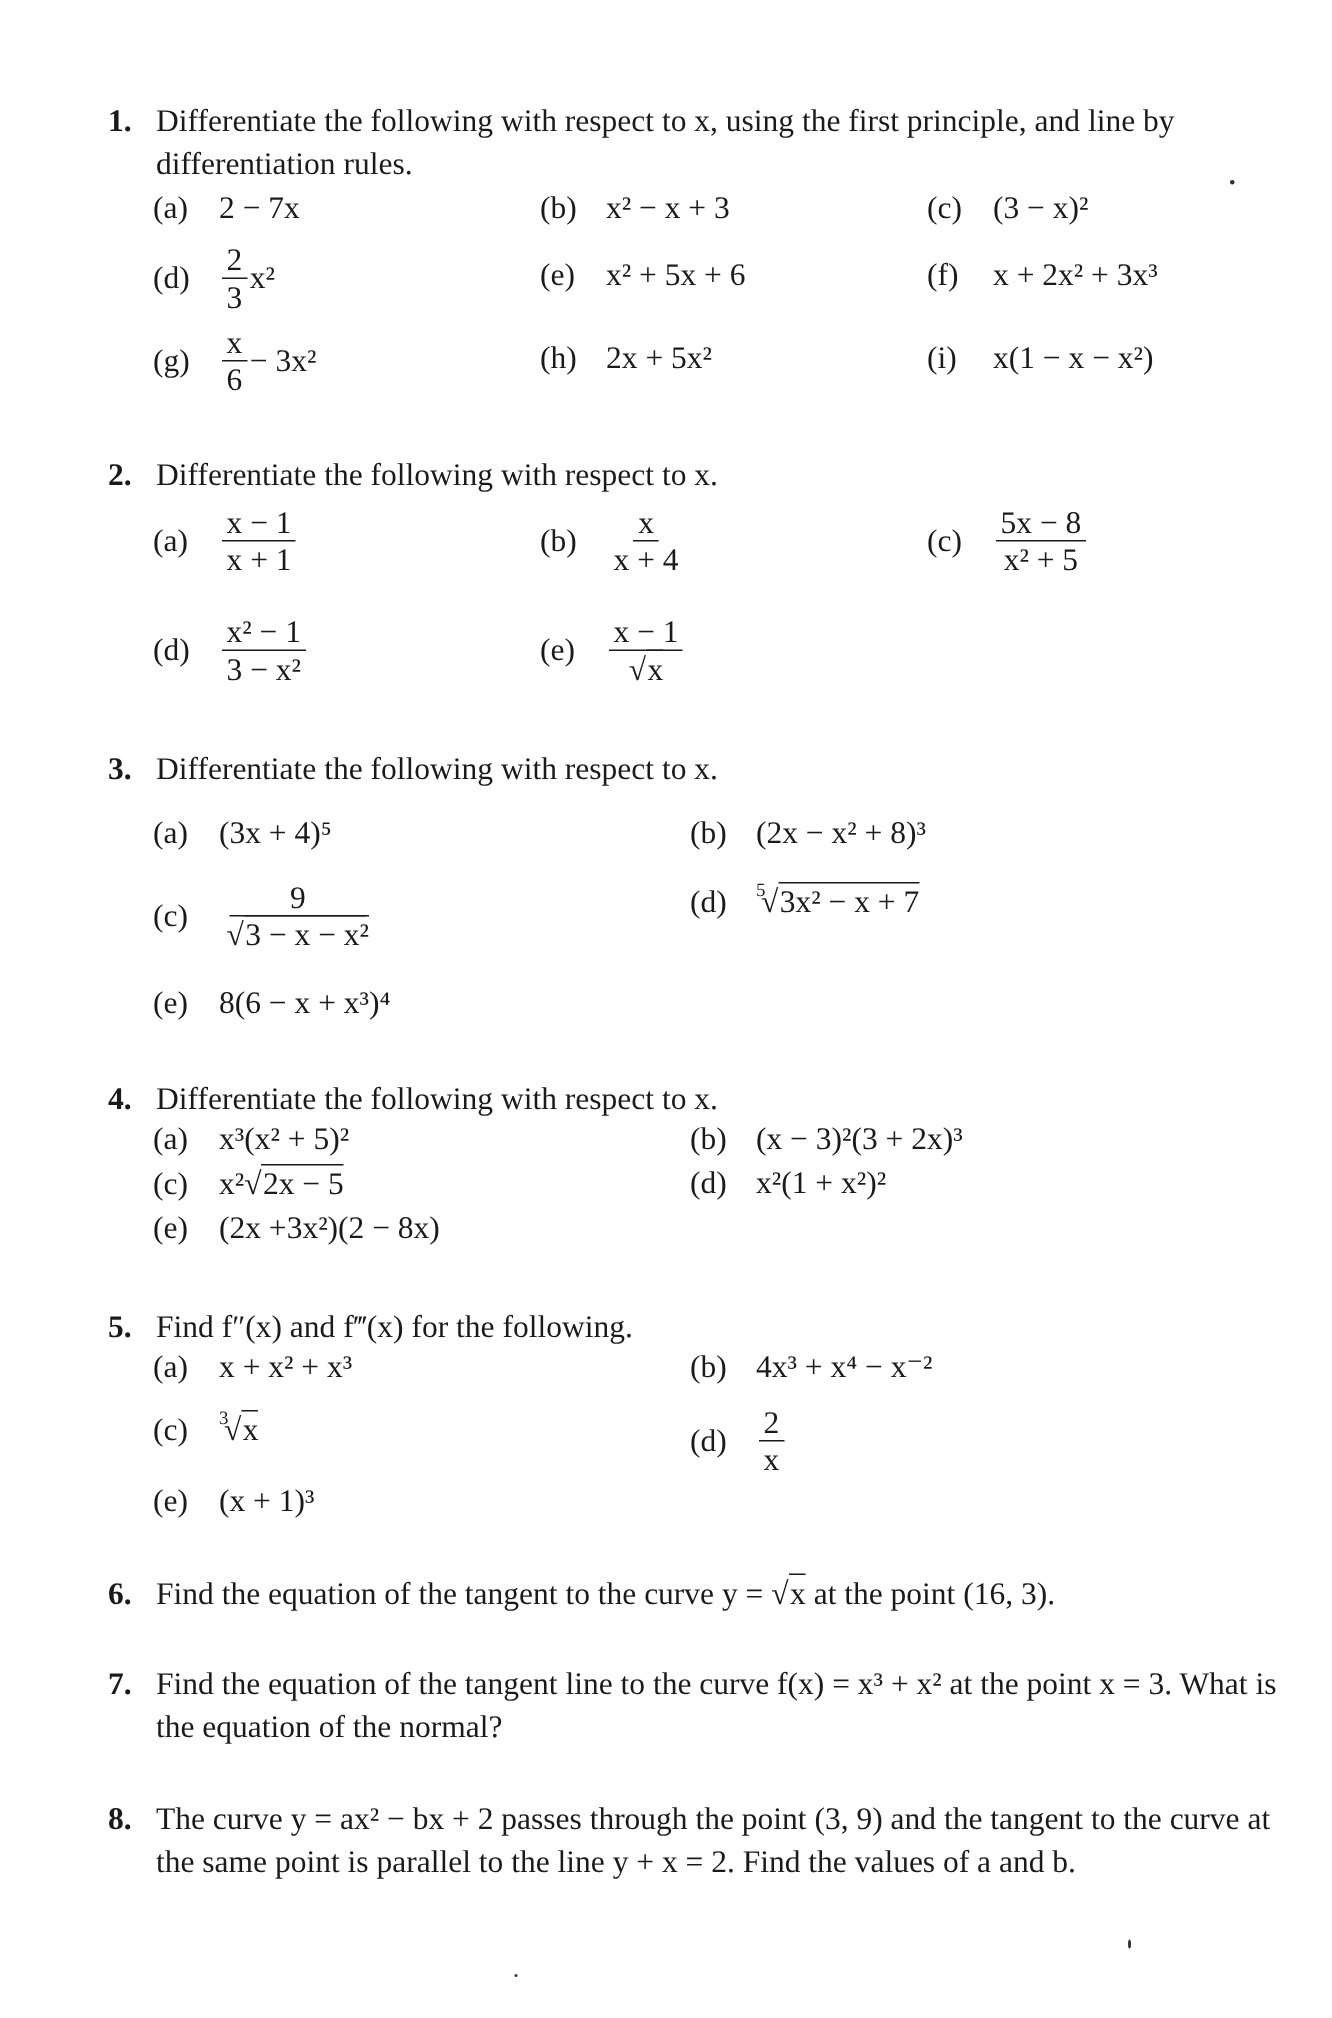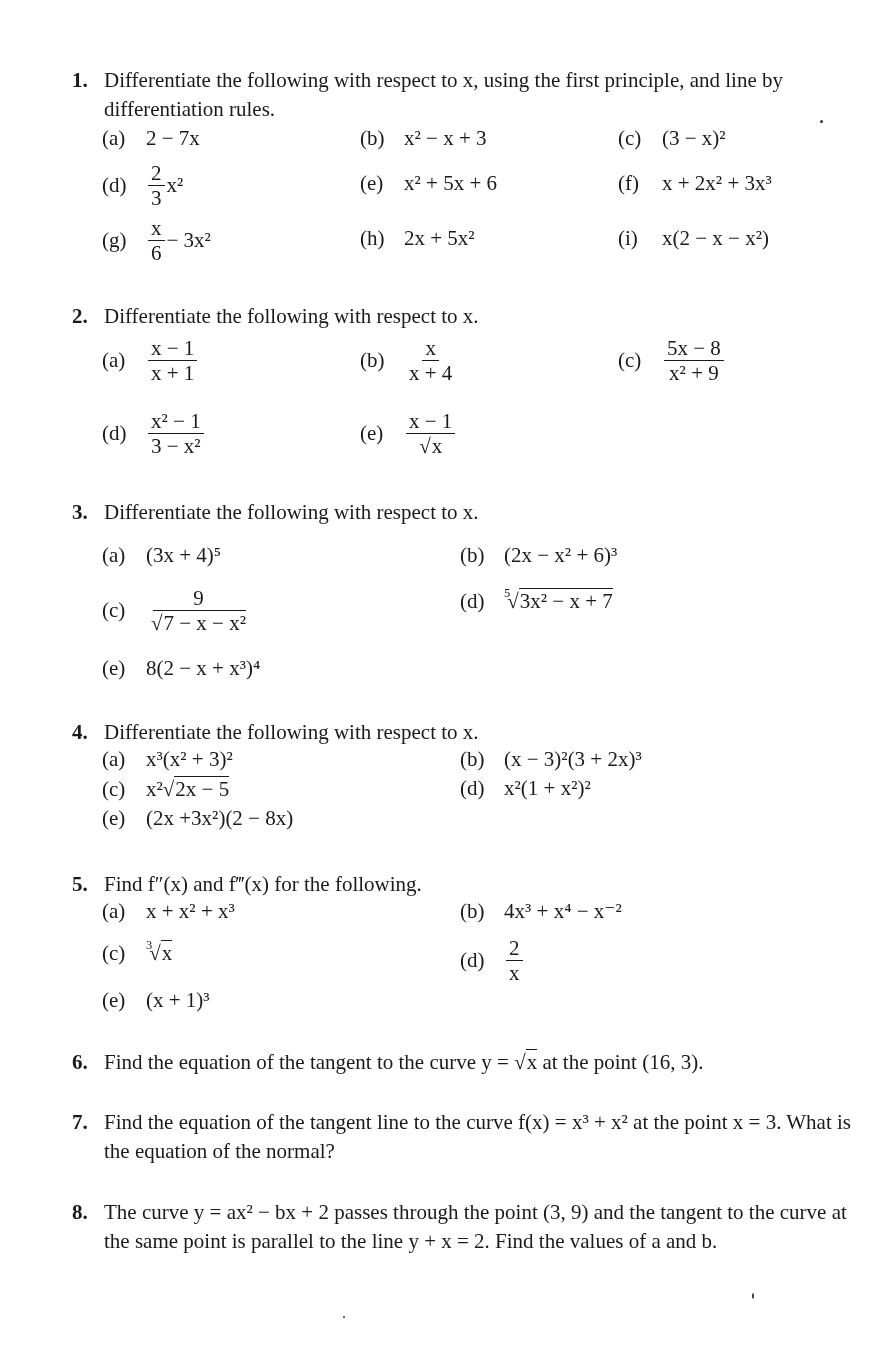--- a/index.html
+++ b/index.html
@@ -71,21 +71,21 @@
           <span class="den">6</span>
         </span>
         <span>− 3x²</span>
       </div>
     <div class="item" style="left:258px; top:10px;">
         <span class="lbl">(h)</span>
         <span class="expr">2x + 5x²</span>
       </div>
     <div class="item" style="left:516px; top:10px;">
         <span class="lbl">(i)</span>
-        <span class="expr">x(2 − x − x²)</span>
+        <span class="expr">x(1 − x − x²)</span>
       </div>
   </div>
 </div>
 
 <div class="q" style="top:302px;">
   <div class="qhead">
     <span class="qnum">2.</span>
     <span class="qtext">Differentiate the following with respect to x.</span>
   </div>
   <div class="row" style="top:34px;">
@@ -100,21 +100,21 @@
         <span class="lbl">(b)</span>
         <span class="frac">
           <span class="num">x</span>
           <span class="den">x + 4</span>
         </span>
       </div>
     <div class="item" style="left:516px;">
         <span class="lbl">(c)</span>
         <span class="frac">
           <span class="num">5x − 8</span>
-          <span class="den">x² + 9</span>
+          <span class="den">x² + 5</span>
         </span>
       </div>
   </div>
   <div class="row" style="top:107px;">
     <div class="item" style="left:0;">
         <span class="lbl">(d)</span>
         <span class="frac">
           <span class="num">x² − 1</span>
           <span class="den">3 − x²</span>
         </span>
@@ -134,50 +134,50 @@
     <span class="qnum">3.</span>
     <span class="qtext">Differentiate the following with respect to x.</span>
   </div>
   <div class="row" style="top:45px;">
     <div class="item" style="left:0;">
         <span class="lbl">(a)</span>
         <span class="expr">(3x + 4)⁵</span>
       </div>
     <div class="item" style="left:358px;">
         <span class="lbl">(b)</span>
-        <span class="expr">(2x − x² + 6)³</span>
+        <span class="expr">(2x − x² + 8)³</span>
       </div>
   </div>
   <div class="row" style="top:88px;">
     <div class="item" style="left:0;">
         <span class="lbl">(c)</span>
         <span class="frac">
           <span class="num" style="padding:0 40px;">9</span>
-          <span class="den">√<span class="rad">7 − x − x²</span></span>
+          <span class="den">√<span class="rad">3 − x − x²</span></span>
         </span>
       </div>
     <div class="item" style="left:358px; top:2px;"><span class="lbl">(d)</span><span class="idx">5</span>√<span class="rad">3x² − x + 7</span></div>
   </div>
   <div class="row" style="top:158px;">
     <div class="item" style="left:0;">
         <span class="lbl">(e)</span>
-        <span class="expr">8(2 − x + x³)⁴</span>
+        <span class="expr">8(6 − x + x³)⁴</span>
       </div>
   </div>
 </div>
 
 <div class="q" style="top:718px;">
   <div class="qhead">
     <span class="qnum">4.</span>
     <span class="qtext">Differentiate the following with respect to x.</span>
   </div>
   <div class="row" style="top:29px;">
     <div class="item" style="left:0;">
         <span class="lbl">(a)</span>
-        <span class="expr">x³(x² + 3)²</span>
+        <span class="expr">x³(x² + 5)²</span>
       </div>
     <div class="item" style="left:358px;">
         <span class="lbl">(b)</span>
         <span class="expr">(x − 3)²(3 + 2x)³</span>
       </div>
   </div>
   <div class="row" style="top:58px;">
     <div class="item" style="left:0;"><span class="lbl">(c)</span><span>x²</span>√<span class="rad">2x − 5</span></div>
     <div class="item" style="left:358px;">
         <span class="lbl">(d)</span>

